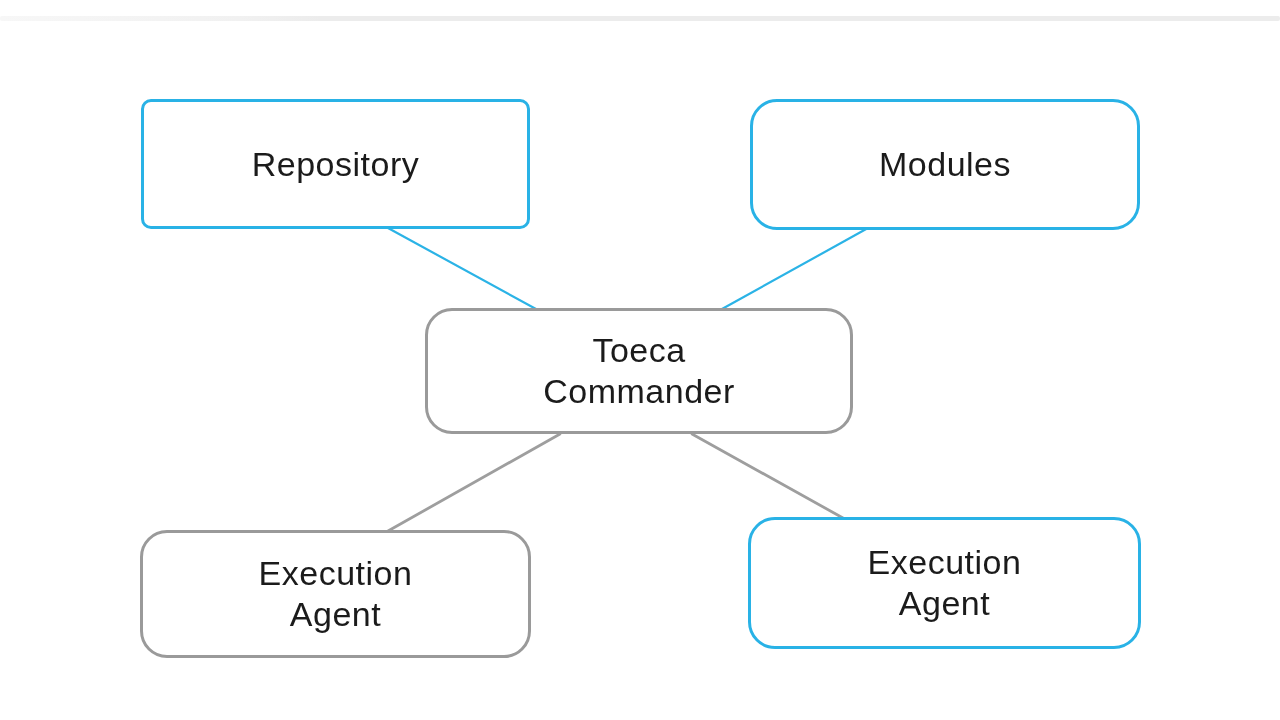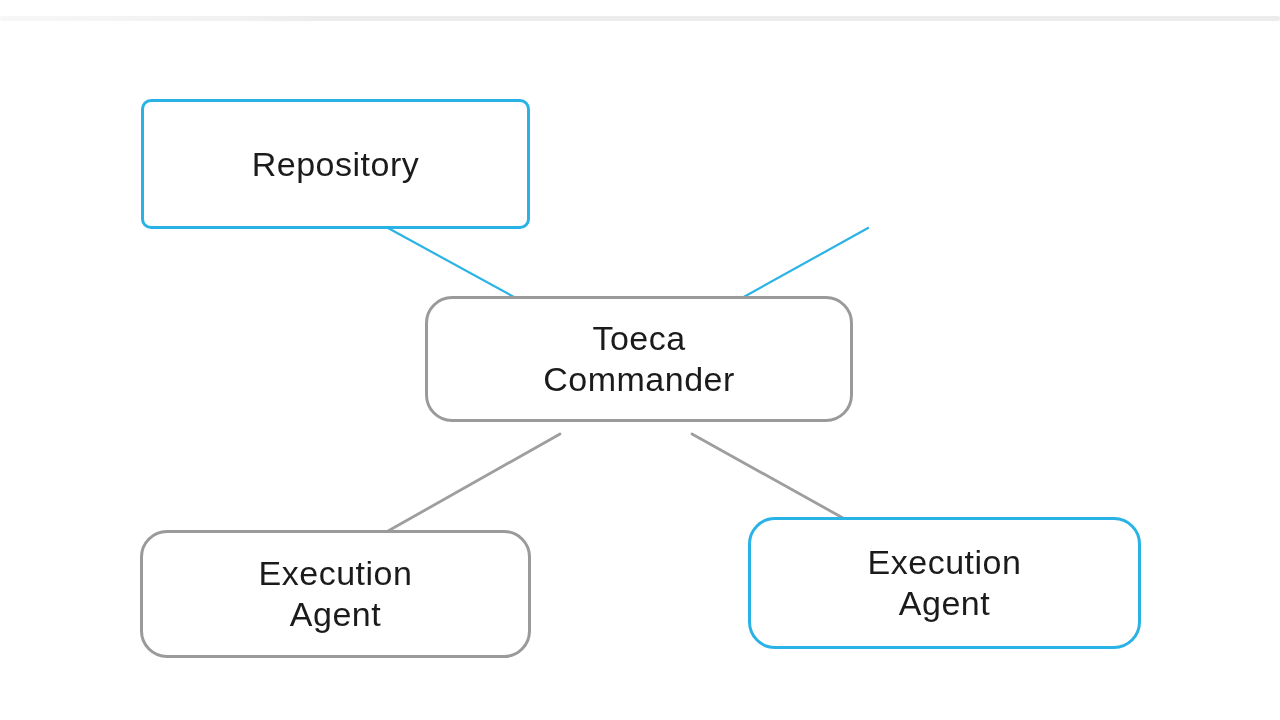--- a/index.html
+++ b/index.html
@@ -58,22 +58,25 @@
       <line x1="388" y1="228" x2="536" y2="309" stroke="#2bb3e6" stroke-width="2.2" stroke-linecap="round"></line>
       <line x1="868" y1="228" x2="722" y2="309" stroke="#2bb3e6" stroke-width="2.2" stroke-linecap="round"></line>
       <line x1="560" y1="434" x2="388" y2="531" stroke="#9e9e9e" stroke-width="2.8" stroke-linecap="round"></line>
       <line x1="692" y1="434" x2="843" y2="518" stroke="#9e9e9e" stroke-width="2.8" stroke-linecap="round"></line>
     </svg>
 
   <div class="node" style="left: 141px; top: 99px; width: 389px; height: 130px; border-color: rgb(41, 178, 230); border-radius: 10px;">
     <span class="node-label">Repository</span>
   </div>
 
+  <div class="node" style="left: 750px; top: 99px; width: 390px; height: 131px; border-color: rgb(41, 178, 230);">
+    <span class="node-label">Modules</span>
+  </div>
 
-  <div class="node" style="left: 425px; top: 296px; width: 428px; height: 126px; border-color: rgb(154, 154, 154);">
+  <div class="node" style="left: 425px; top: 308px; width: 428px; height: 126px; border-color: rgb(154, 154, 154);">
     <span class="node-label">Toeca
 Commander</span>
   </div>
 
   <div class="node" style="left: 140px; top: 530px; width: 391px; height: 128px; border-color: rgb(154, 154, 154);">
     <span class="node-label">Execution
 Agent</span>
   </div>
 
   <div class="node" style="left: 748px; top: 517px; width: 393px; height: 132px; border-color: rgb(41, 178, 230);">

